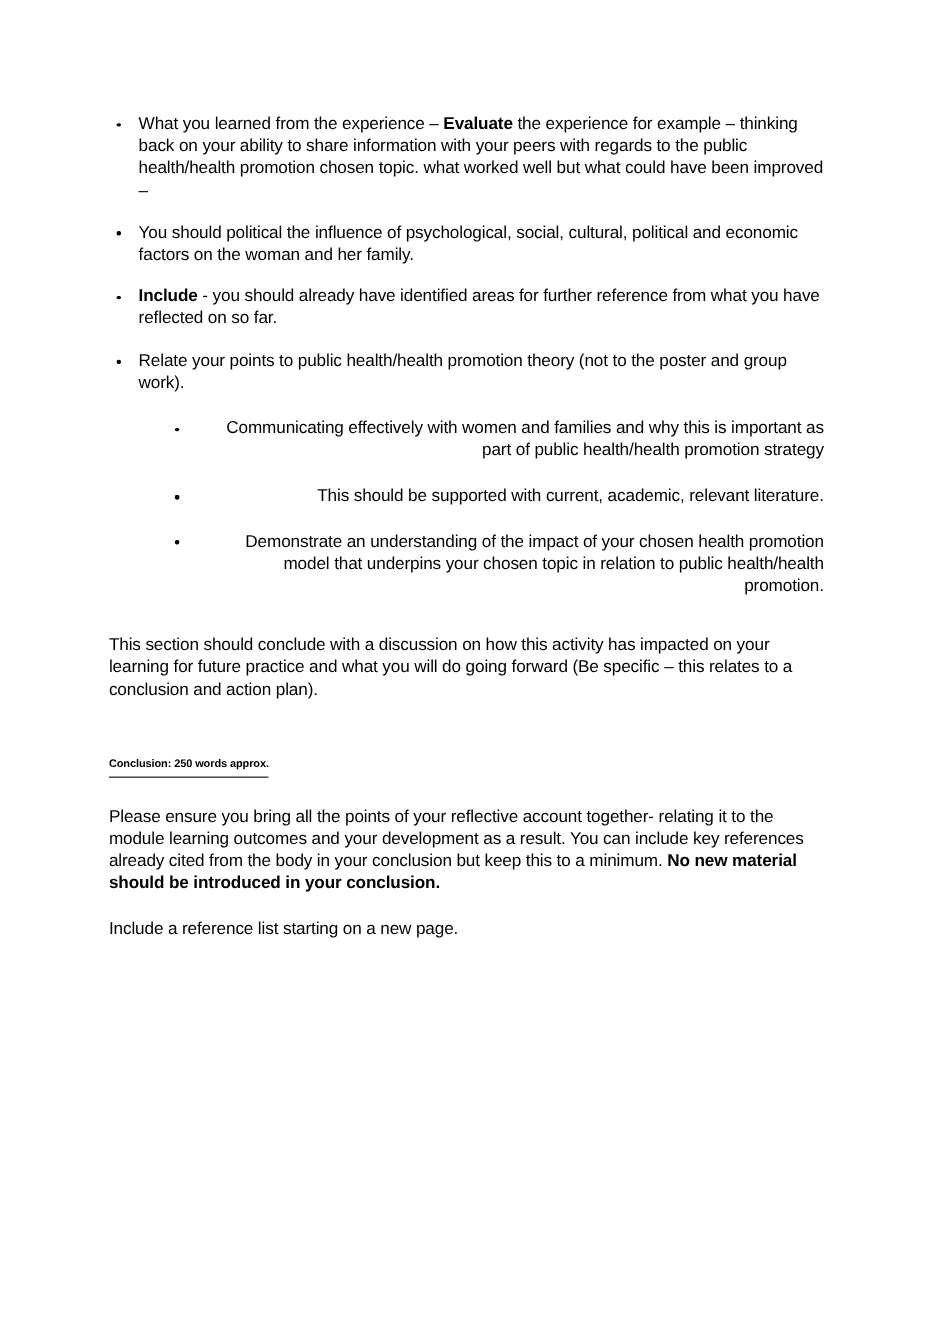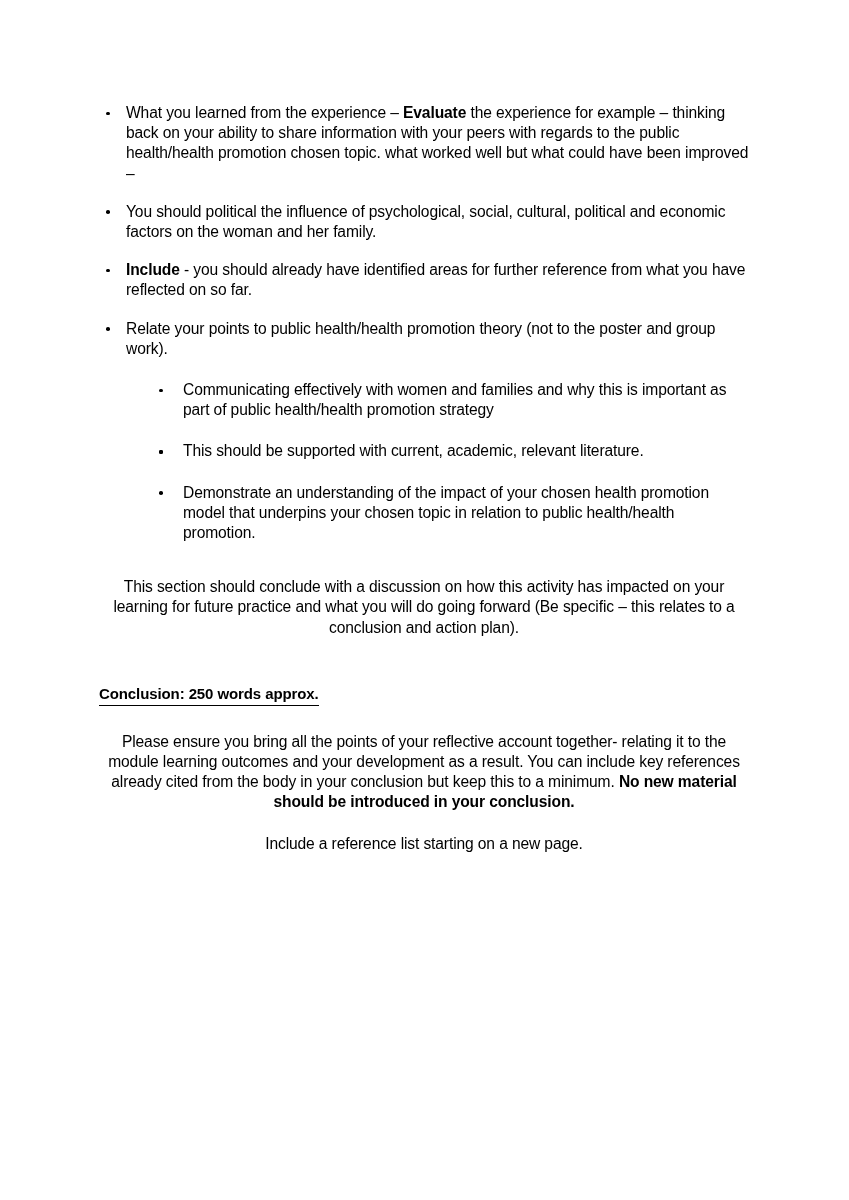--- a/index.html
+++ b/index.html
@@ -69,36 +69,37 @@
     position: absolute;
     left: 5px;
     top: 8.5px;
     width: 3.6px;
     height: 3.6px;
     background: #000;
     border-radius: 50%;
   }
   .sub-wrap {
     margin-left: 28px;
+    text-align: right;
   }
   
   p.para {
     margin: 0;
     font-size: 15.6px;
     line-height: 20.2px;
     letter-spacing: -0.12px;
-    text-align: center;
+    text-align: left;
   }
   .gap-after-list { height: 16px; }
   .gap-before-heading { height: 46px; }
   .gap-after-heading { height: 26px; }
   .gap-between-paras { height: 22px; }
   h2.section-heading {
     margin: 0;
-    font-size: 15px;
+    font-size: 10px;
     line-height: 20.2px;
     font-weight: bold;
     letter-spacing: -0.1px;
     display: inline-block;
     border-bottom: 1.6px solid #000;
     padding-bottom: 0.5px;
   }
   .b { font-weight: bold; }
 </style>
 </head>

